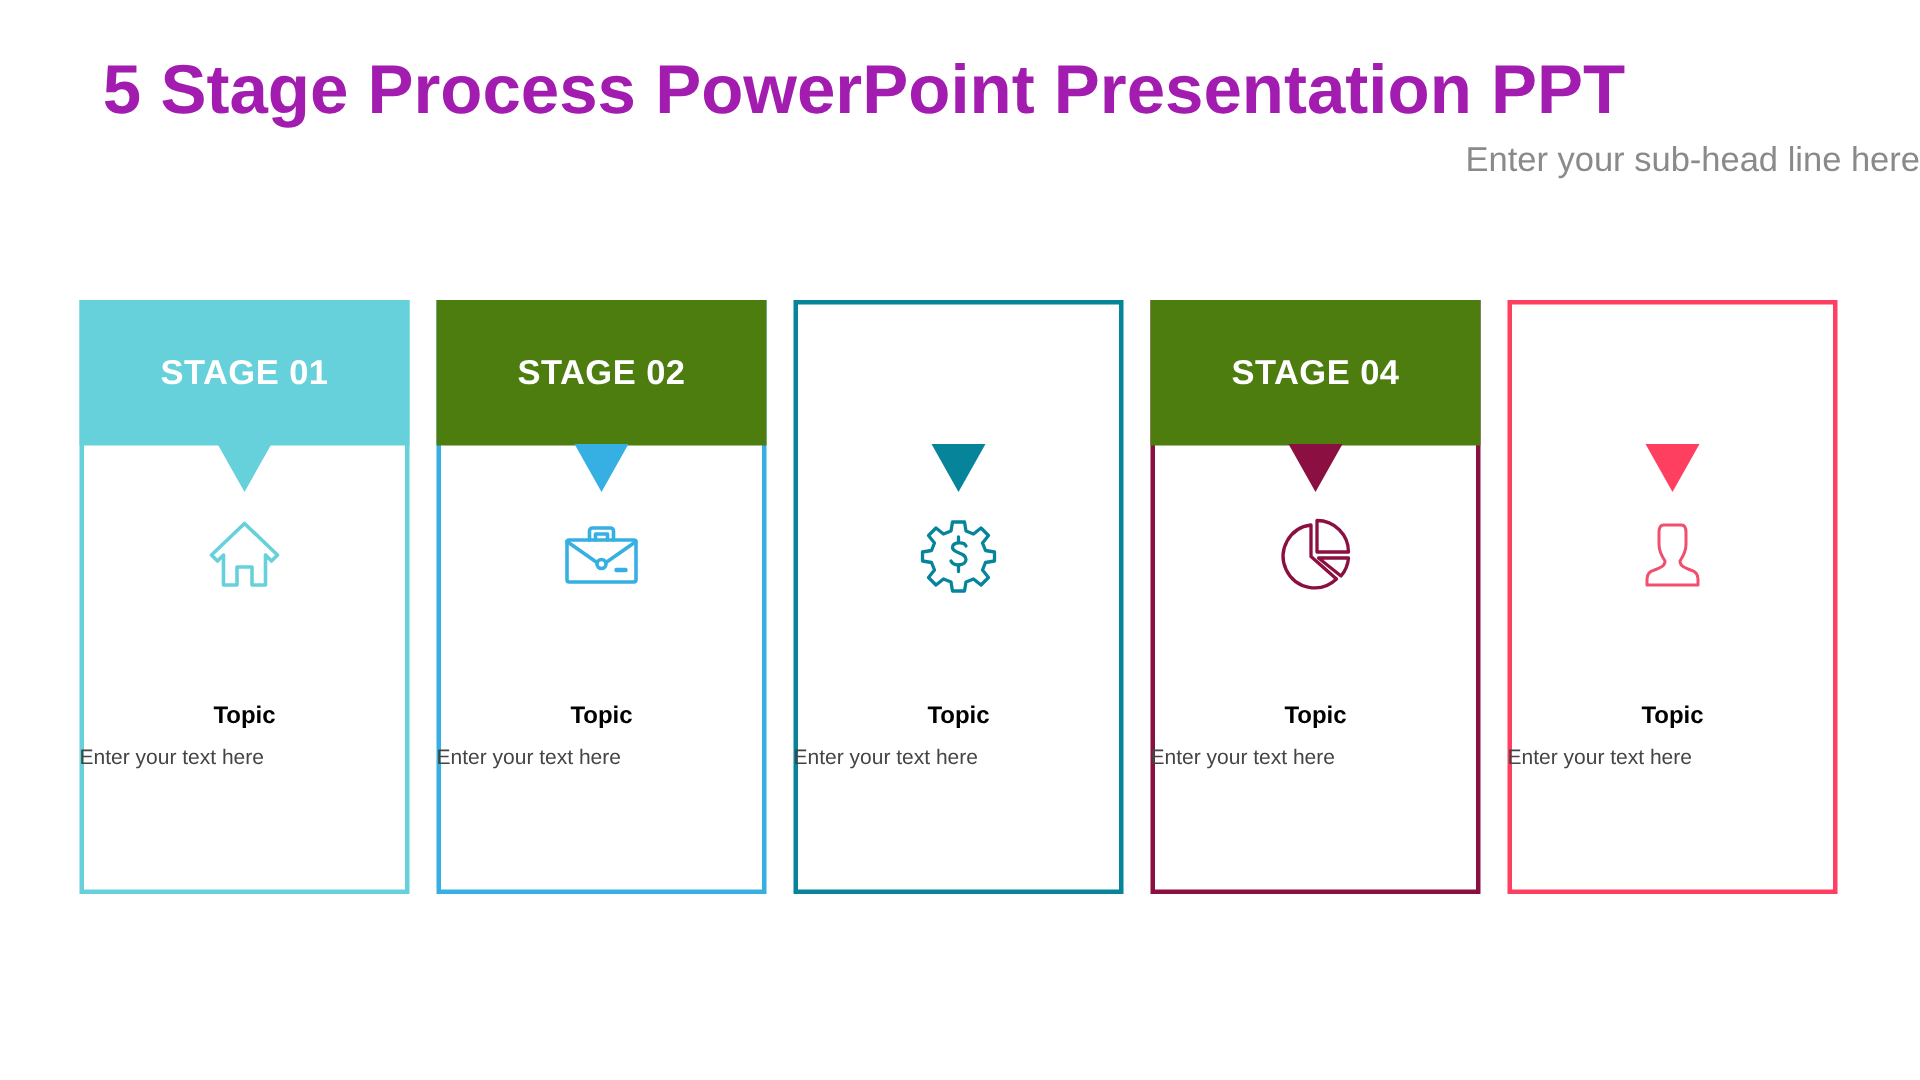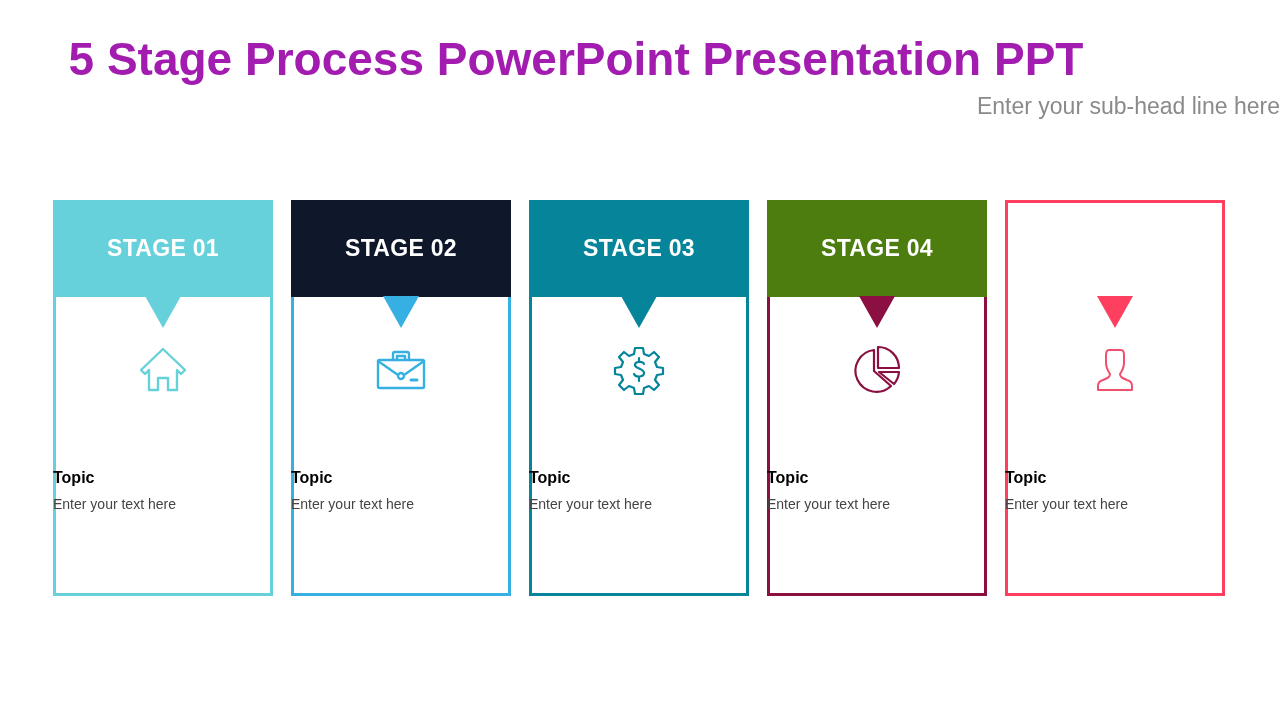--- a/index.html
+++ b/index.html
@@ -30,21 +30,21 @@
   .card .pointer {
     position: absolute; left: 92px; top: 96px; width: 0; height: 0;
     border-left: 18px solid transparent; border-right: 18px solid transparent;
     border-top: 32px solid;
   }
   .card .icon {
     position: absolute; left: 84px; top: 144px; width: 52px; height: 52px;
   }
   .card .icon svg { width: 52px; height: 52px; display: block; }
   .card .topic {
-    position: absolute; left: 0; top: 269px; width: 220px; text-align: left;
+    position: absolute; left: 0; top: 269px; width: 220px; text-align: center;
     font-weight: bold; font-size: 16px; color: #000;
   }
   .card .text {
     position: absolute; left: 0; top: 296px; width: 220px; text-align: left;
     font-size: 14px; color: #444;
   }
 </style>
 </head>
 <body>
 
@@ -59,40 +59,39 @@
     <svg viewBox="0 0 52 52" fill="none" stroke="#66D1DB" stroke-width="2.4" stroke-linejoin="round" stroke-linecap="round">
       <path d="M4 26 L26 5 L48 26 L44 30 L40 26 L40 46 L31 46 L31 34 L21 34 L21 46 L12 46 L12 26 L8 30 Z"></path>
     </svg>
   </div>
   <div class="topic">Topic</div>
   <div class="text">Enter your text here</div>
 </div>
 
 <div class="card" style="left:291px">
   <div class="body" style="border-color:#36B0E2"></div>
-  <div class="head" style="background:#0f172a">STAGE 02</div>
+  <div class="head" style="background:#4d7c0f">STAGE 02</div>
   <div class="pointer" style="border-top-color:#36B0E2"></div>
   <div class="icon">
     <svg viewBox="0 0 52 52" fill="none" stroke="#36B0E2" stroke-width="2.4" stroke-linejoin="round" stroke-linecap="round">
       <rect x="3" y="16" width="46" height="28" rx="1.5"></rect>
       <path d="M18 16 V10 a2 2 0 0 1 2 -2 H32 a2 2 0 0 1 2 2 V16"></path>
       <path d="M22 16 V12 H30 V16"></path>
       <path d="M3 17 L23 31"></path>
       <path d="M49 17 L29 31"></path>
       <circle cx="26" cy="32" r="3"></circle>
       <path d="M36 36 H42" stroke-width="3"></path>
     </svg>
   </div>
   <div class="topic">Topic</div>
   <div class="text">Enter your text here</div>
 </div>
 
 <div class="card" style="left:529px">
   <div class="body" style="border-color:#06849A"></div>
-  <div class="head" style="background:#06849A">STAGE 03</div>
   <div class="pointer" style="border-top-color:#06849A"></div>
   <div class="icon">
     <svg viewBox="0 0 52 52" fill="none" stroke="#06849A" stroke-width="2.2" stroke-linejoin="round" stroke-linecap="round">
       <path d="M22 4 H30 L31 10 L36 12 L41 8 L46 13 L42 18 L44 23 L50 24 V30 L44 31 L42 36 L46 41 L41 46 L36 42 L31 44 L30 50 H22 L21 44 L16 42 L11 46 L6 41 L10 36 L8 31 L2 30 V24 L8 23 L10 18 L6 13 L11 8 L16 12 L21 10 Z"></path>
       <path d="M31 20 C30 17 22 17 22 21 C22 25 31 24 31 29 C31 33 23 34 21 30"></path>
       <path d="M26 14 V17 M26 33 V37"></path>
     </svg>
   </div>
   <div class="topic">Topic</div>
   <div class="text">Enter your text here</div>

